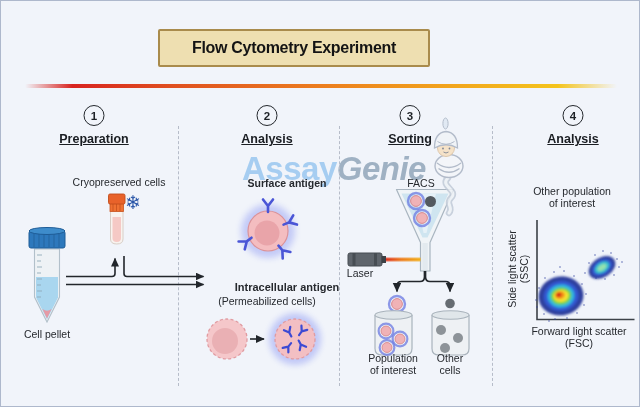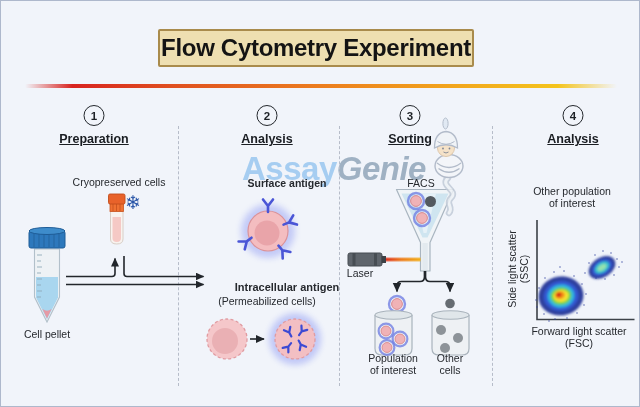--- a/index.html
+++ b/index.html
@@ -3,24 +3,24 @@
 <meta charset="utf-8">
 <style>
   html,body{margin:0;padding:0;}
   body{font-family:"Liberation Sans", sans-serif;background:#e8ebf2;}
   #canvas{
     position:relative;width:640px;height:407px;overflow:hidden;
     background:#f1f4fa;border:1.5px solid #aeb8cc;box-sizing:border-box;
   }
   
   .title-box{
-    position:absolute;left:157px;top:28px;width:316px;height:38px;
+    position:absolute;left:157px;top:28px;width:272px;height:38px;
     background:#eedfb1;border:2px solid #a98b4c;border-radius:2px;
     box-sizing:border-box;display:flex;align-items:center;justify-content:center;
-    font-size:24px;font-weight:800;color:#141414;letter-spacing:-0.3px;z-index:4;
+    font-size:16px;font-weight:800;color:#141414;letter-spacing:-0.3px;z-index:4;
   }
   .grad-line{
     position:absolute;left:24px;top:83px;width:592px;height:4px;border-radius:2px;z-index:4;
     background:linear-gradient(90deg, rgba(216,35,31,0) 0%, #d8231f 8%, #e05020 25%,
       #ec7d1e 50%, #f2a51c 72%, #f4c41c 90%, rgba(244,196,28,0) 100%);
   }
   
   .watermark{
     position:absolute;left:241px;top:151px;z-index:1;display:flex;
     font-size:33px;font-weight:700;letter-spacing:-0.5px;line-height:34px;white-space:nowrap;

